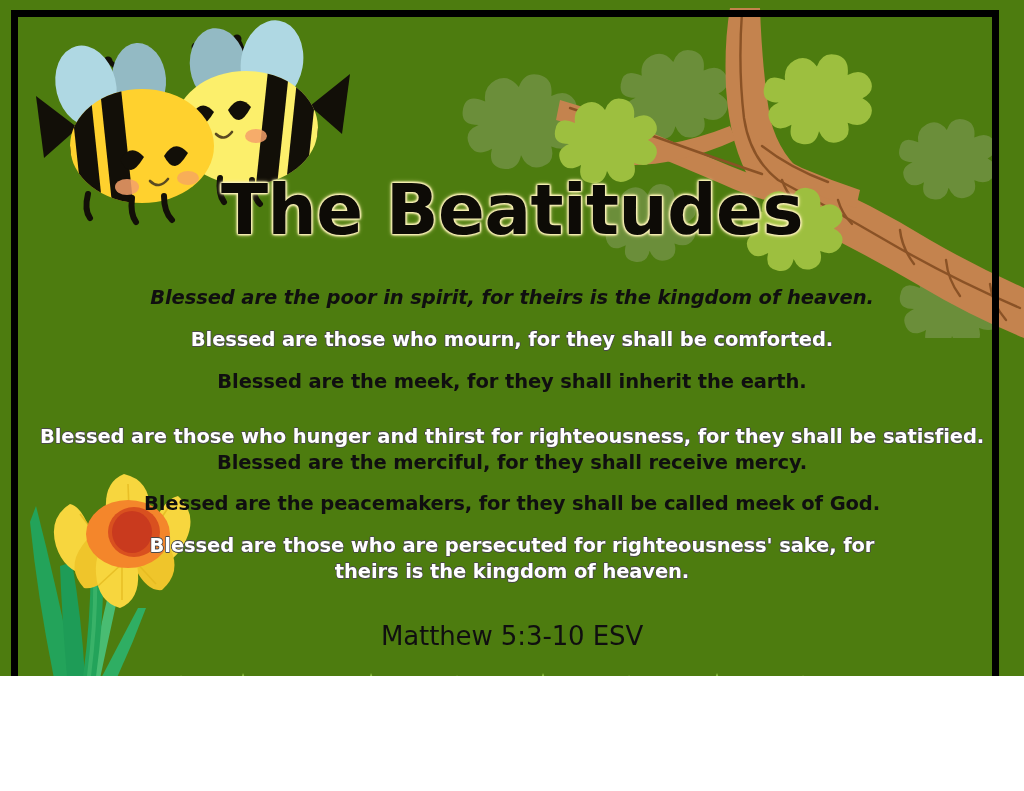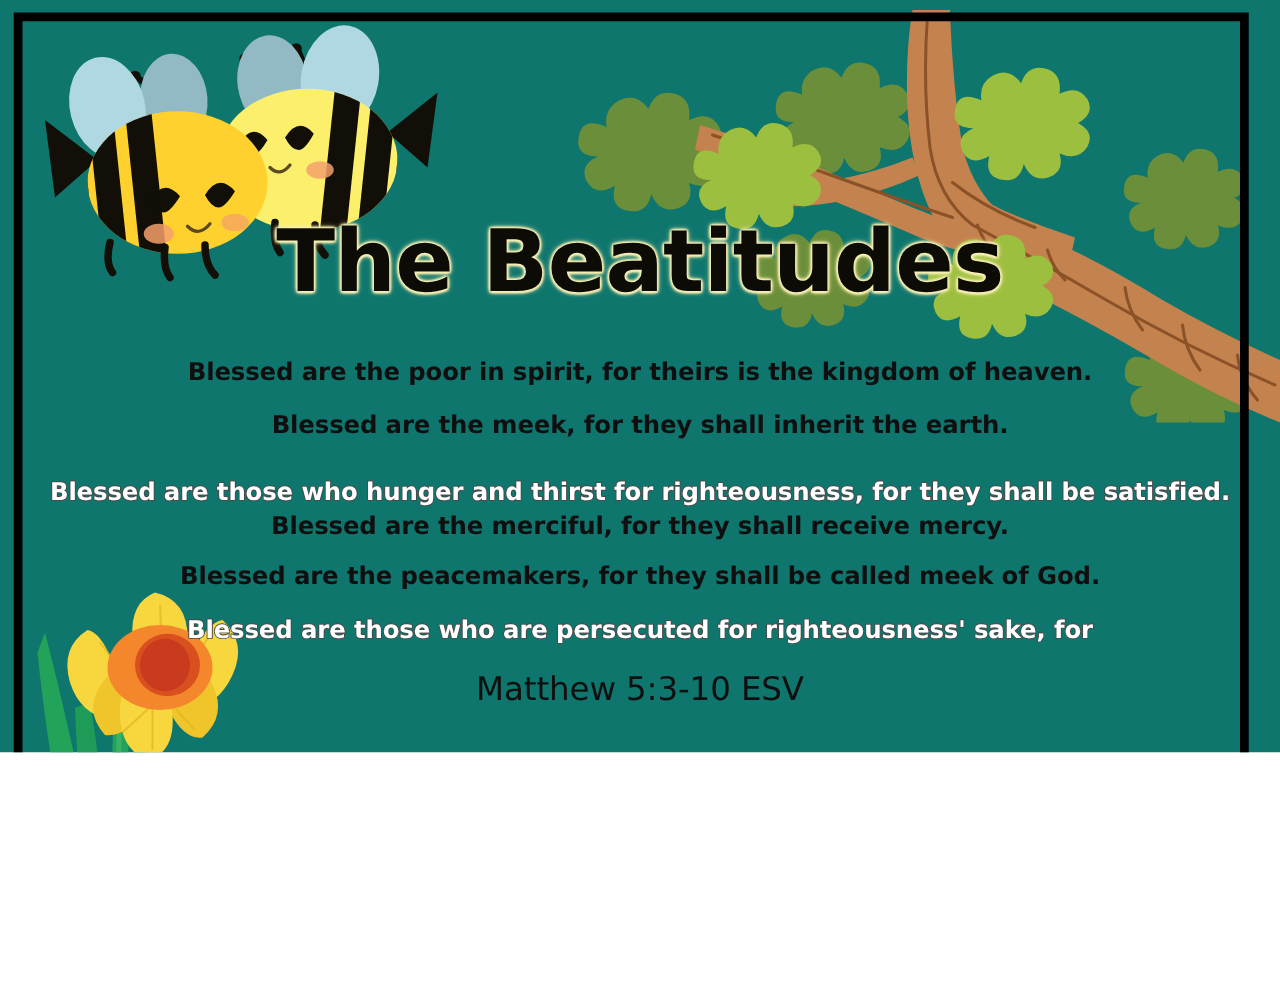--- a/index.html
+++ b/index.html
@@ -7,22 +7,22 @@
     margin: 0;
     padding: 0;
     background: #ffffff;
   }
   body {
     font-family: "DejaVu Sans", "Liberation Sans", sans-serif;
   }
   .poster {
     position: relative;
     width: 1024px;
-    height: 602px;
-    background: #0f766e;
+    height: 676px;
+    background: #4d7c0f;
     overflow: hidden;
   }
   
   .frame {
     position: absolute;
     left: 11px;
     top: 10px;
     width: 988px;
     height: 754px;
     border: 7px solid #000000;
@@ -90,28 +90,28 @@
   .verse.outline {
     color: #ffffff;
     -webkit-text-stroke: 1.15px #4a4a4a;
     paint-order: stroke fill;
     text-shadow:
        0.6px 0 0 #4a4a4a, -0.6px 0 0 #4a4a4a,
        0 0.6px 0 #4a4a4a, 0 -0.6px 0 #4a4a4a;
     margin-bottom: 17px;
   }
   .verse.outline.two-line { line-height: 1.32; }
-  .verse.v1 { margin-bottom: 17px; }
+  .verse.v1 { margin-bottom: 17px; font-style: italic; }
   .verse.v2 { margin-bottom: 18px; }
   .verse.v3 { margin-bottom: 30px; }
   .verse.v4 { margin-bottom: 2px; }
   .verse.v5 { margin-bottom: 16px; }
   .verse.v6 { margin-bottom: 17px; }
   .verse.v7 { margin-bottom: 17px; }
-  .verse.v8 { margin-bottom: 20px; }
+  .verse.v8 { margin-bottom: 36px; }
   .attribution {
     font-size: 26px;
     font-weight: 400;
     color: #100f10;
     letter-spacing: -0.1px;
   }
 </style>
 </head>
 <body>
 
@@ -278,26 +278,28 @@
       <path fill="#8CBE43" d="M0 113 L0 86 L6 72 L12 84 L20 66 L26 82 L34 70 L40 84 L46 60 L54 76 L62 52 L70 74 L78 46 L86 70 L94 38 L104 68 L112 44 L120 64 L130 36 L140 62 L150 42 L160 60 L170 30 L182 58 L192 42 L200 56 L210 36 L222 58 L232 28 L244 56 L254 42 L264 58 L276 34 L288 58 L298 46 L308 60 L318 32 L330 58 L340 44 L350 58 L360 28 L372 56 L382 44 L392 58 L404 34 L416 58 L426 46 L436 60 L446 30 L458 56 L468 44 L478 58 L490 32 L502 58 L512 42 L522 56 L532 28 L544 56 L554 42 L566 58 L576 34 L588 58 L598 46 L608 60 L618 30 L630 56 L640 44 L652 58 L662 32 L674 58 L684 44 L694 58 L706 28 L718 56 L728 42 L738 58 L750 34 L762 58 L772 46 L782 60 L792 30 L804 56 L814 44 L824 58 L836 32 L848 58 L858 44 L868 58 L880 34 L892 58 L902 46 L914 62 L924 40 L936 64 L946 56 L956 74 L962 62 L970 78 L976 66 L982 82 L988 72 L988 113 Z"></path>
     </svg>
   </div>
 
   <div class="content">
 
     <div class="title">The Beatitudes</div>
 
     <div class="verses">
       <div class="verse solid v1">Blessed are the poor in spirit, for theirs is the kingdom of heaven.</div>
+      <div class="verse outline v2">Blessed are those who mourn, for they shall be comforted.</div>
       <div class="verse solid v3">Blessed are the meek, for they shall inherit the earth.</div>
       <div class="verse outline v4">Blessed are those who hunger and thirst for righteousness, for they shall be satisfied.</div>
       <div class="verse solid v5">Blessed are the merciful, for they shall receive mercy.</div>
       <div class="verse solid v7">Blessed are the peacemakers, for they shall be called meek of God.</div>
       <div class="verse outline two-line v8">
         <div>Blessed are those who are persecuted for righteousness' sake, for</div>
+        <div>theirs is the kingdom of heaven.</div>
       </div>
       <div class="attribution">Matthew 5:3-10 ESV</div>
     </div>
 
   </div>
 
   <div class="frame"></div>
 </div>
 
 </body></html>

